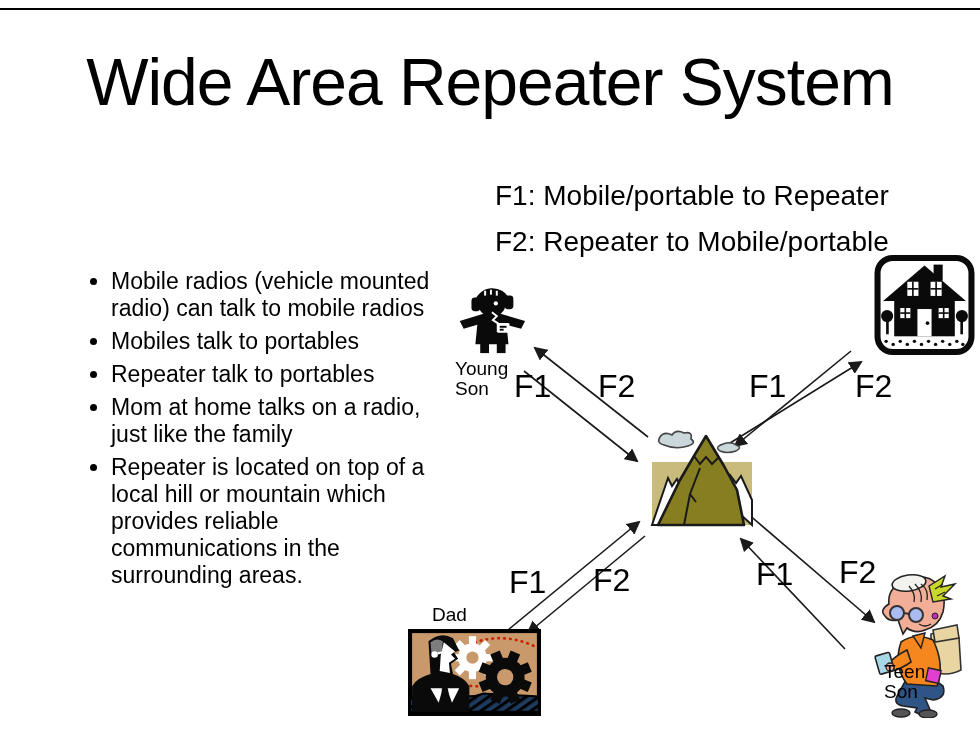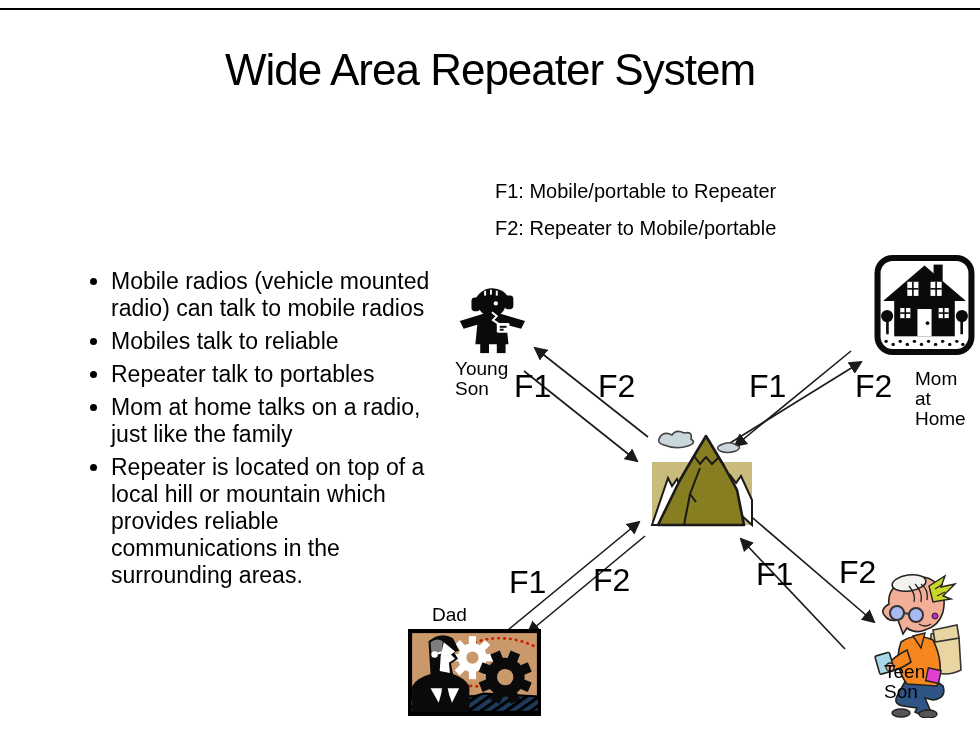--- a/index.html
+++ b/index.html
@@ -3,23 +3,23 @@
 <meta charset="utf-8">
 <style>
   html,body{margin:0;padding:0;background:#fff;}
   .slide{
     position:relative;width:980px;height:729px;background:#fff;overflow:hidden;
     font-family:"Liberation Sans", sans-serif;color:#000;
   }
   .topline{position:absolute;top:8px;left:0;width:980px;height:2px;background:#000;}
   .title{
     position:absolute;top:46px;left:0;width:980px;text-align:center;
-    font-size:44px;line-height:1.1;letter-spacing:-1px;white-space:nowrap;
+    font-size:66px;line-height:1.1;letter-spacing:-1px;white-space:nowrap;
   }
-  .legend{position:absolute;left:495px;top:180px;font-size:20px;}
+  .legend{position:absolute;left:495px;top:180px;font-size:28px;}
   .legend .l2{margin-top:14px;}
   .bullets{
     position:absolute;left:60px;top:252px;width:360px;
     font-size:23px;line-height:27px;
   }
   .bullets ul{margin:16px;padding:0 0 0 35px;list-style:disc outside;}
   .bullets li{margin:0 0 6px 0;width:322px;}
   .arrow-layer{position:absolute;left:0;top:0;width:980px;height:729px;z-index:1;pointer-events:none;}
   .clip{position:absolute;z-index:2;}
   .clip svg{display:block;width:100%;height:100%;}
@@ -35,21 +35,21 @@
   <div class="title">Wide Area Repeater System</div>
 
   <div class="legend">
     <div class="l1">F1: Mobile/portable to Repeater</div>
     <div class="l2">F2: Repeater to Mobile/portable</div>
   </div>
 
   <div class="bullets">
     <ul>
       <li>Mobile radios (vehicle mounted radio) can talk to mobile radios</li>
-      <li>Mobiles talk to reliable</li>
+      <li>Mobiles talk to portables</li>
       <li>Repeater talk to portables</li>
       <li>Mom at home talks on a radio, just like the family</li>
       <li>Repeater is located on top of a local hill or mountain which provides reliable communications in the surrounding areas.</li>
     </ul>
   </div>
 
   <svg class="arrow-layer" viewBox="0 0 980 729">
     <defs>
       <marker id="ah" viewBox="0 0 10 10" refX="8.5" refY="5" markerWidth="8.5" markerHeight="8.5" orient="auto-start-reverse">
         <path d="M0,0 L10,5 L0,10 z" fill="#1a1a1a"></path>
@@ -132,23 +132,20 @@
           <circle cx="47" cy="89" r="1.7"></circle>
         <circle cx="54" cy="86" r="1.7"></circle>
           <circle cx="61" cy="89" r="1.7"></circle>
           <circle cx="68" cy="86" r="1.7"></circle>
         <circle cx="75" cy="89" r="1.7"></circle>
           <circle cx="82" cy="86" r="1.7"></circle>
           <circle cx="88" cy="89" r="1.7"></circle>
       </g>
     </svg>
   </div>
-  <div class="nlabel" style="left:915px;top:369px;">Mom
-at
-Home</div>
 
   <div class="clip" style="left:644px;top:424px;width:116px;height:105px;">
     <svg viewBox="0 0 116 105">
       <rect x="8" y="38" width="100" height="63" fill="#C8BB7B"></rect>
       <path d="M8 101 L 24 54 L 28 62 L 33 55 L 42 74 L 42 101 Z" fill="#fff" stroke="#1a1a1a" stroke-width="2"></path>
       <path d="M74 70 L 86 51 L 92 59 L 97 52 L 108 76 L 108 101 Z" fill="#fff" stroke="#1a1a1a" stroke-width="2"></path>
       <path d="M38 52 L 48 38 L 52 45 L 58 36 L 54 58 Z" fill="#fff"></path>
       <path d="M14 101 L 36 56 L 50 32 L 62 12 L 80 42 L 93 66 L 100 101 Z" fill="#867E21" stroke="#1a1a1a" stroke-width="2.6" stroke-linejoin="round"></path>
       <path d="M56 44 L 46 70 L 40 101 M46 70 L 52 78" fill="none" stroke="#1a1a1a" stroke-width="2"></path>
       <path d="M50 32 L 56 40 L 62 33 L 68 40 L 74 34" fill="none" stroke="#1a1a1a" stroke-width="2"></path>

